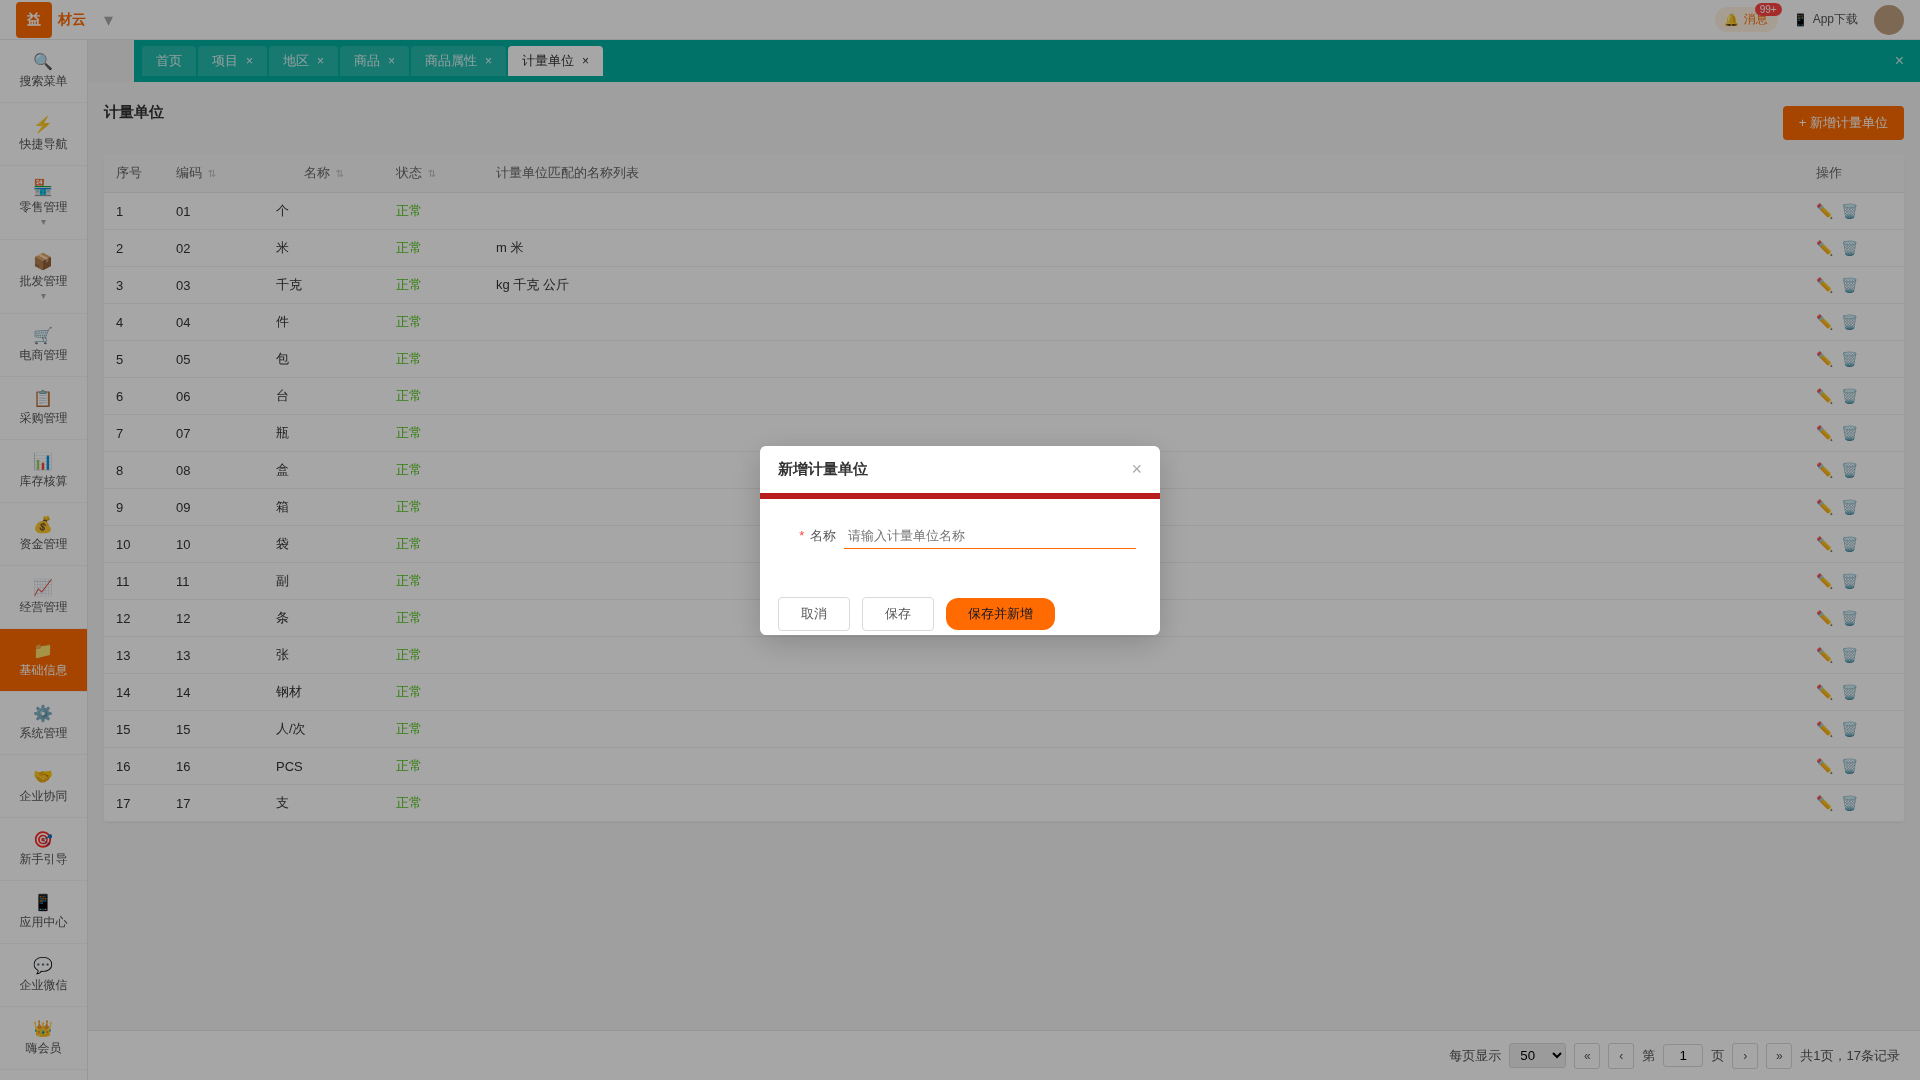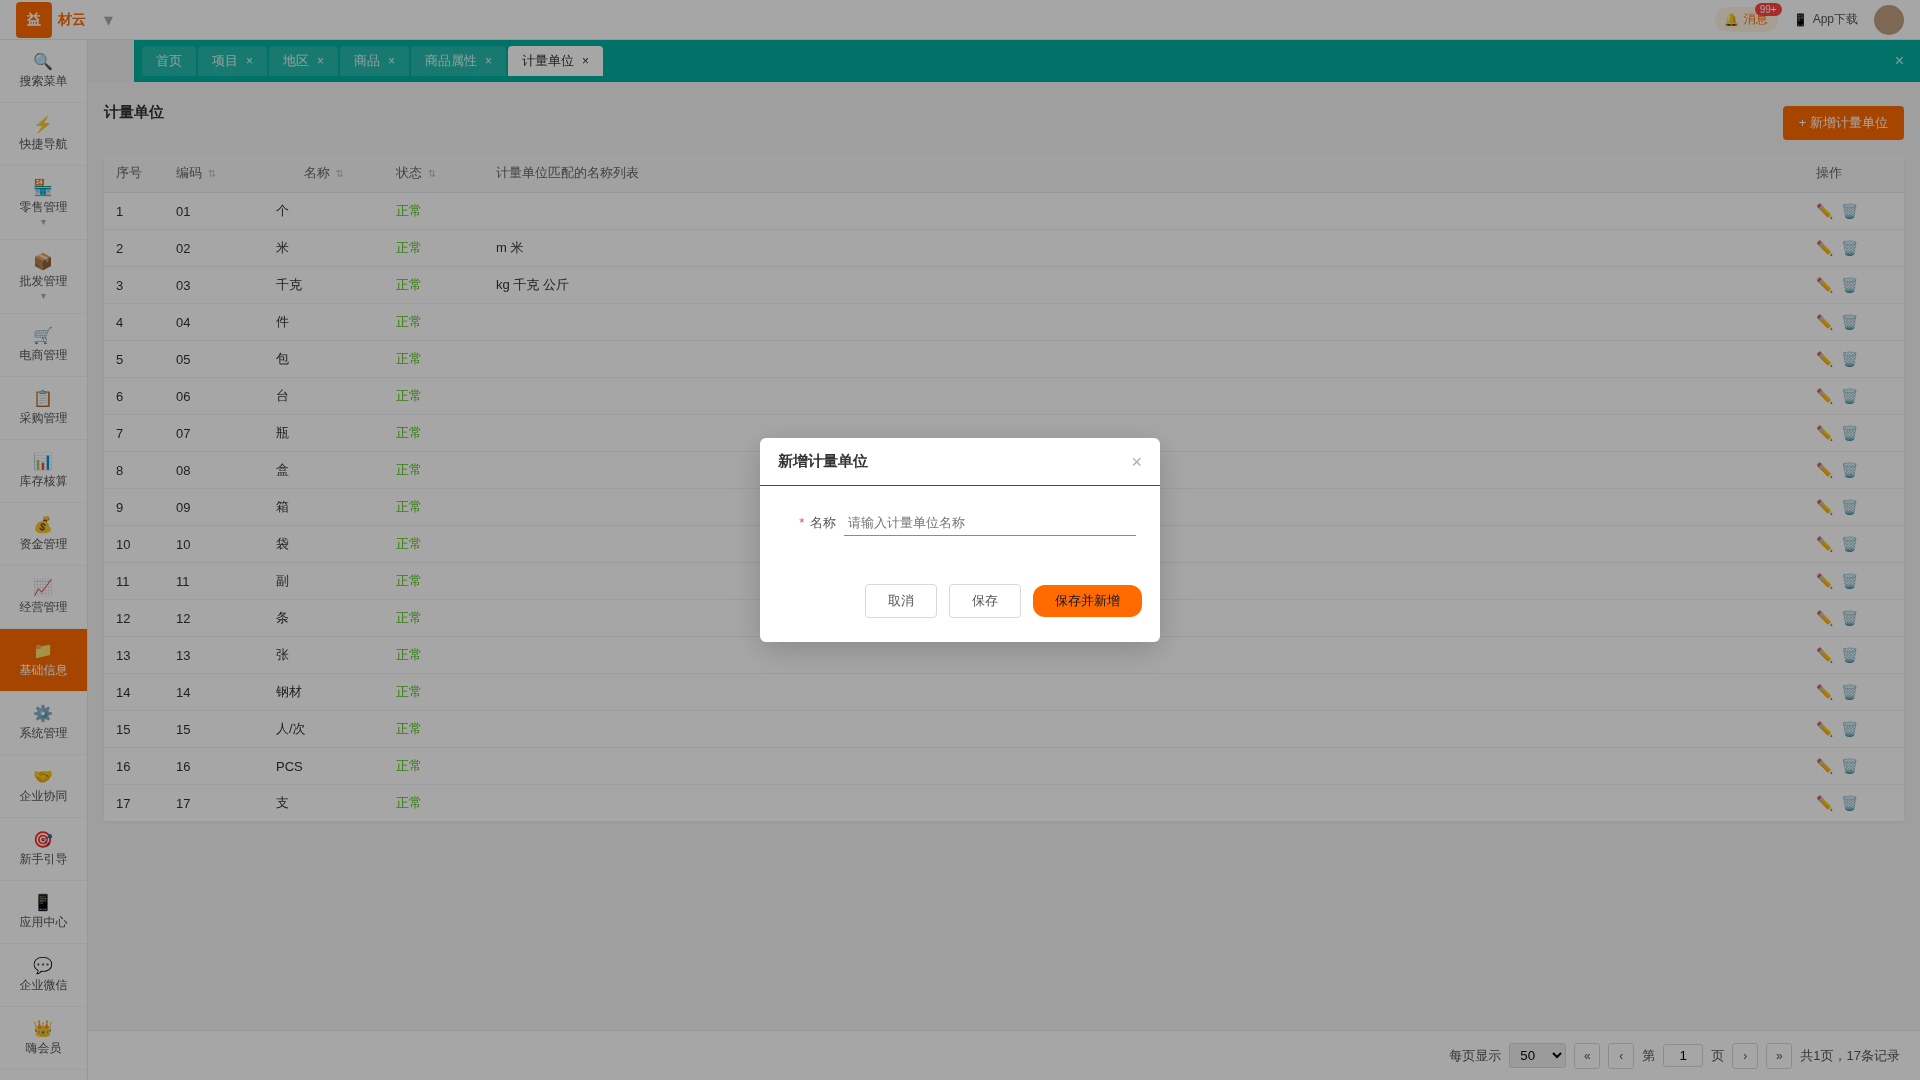--- a/index.html
+++ b/index.html
@@ -52,30 +52,30 @@
 
     
     .pagination { height: 50px; background: #fff; display: flex; align-items: center; justify-content: flex-end; padding: 0 20px; gap: 8px; border-top: 1px solid #e8e8e8; font-size: 13px; color: #555; }
     .pagination select { border: 1px solid #d9d9d9; padding: 3px 6px; border-radius: 3px; }
     .pagination-btn { width: 26px; height: 26px; display: flex; align-items: center; justify-content: center; border: 1px solid #d9d9d9; background: #fff; border-radius: 3px; cursor: pointer; font-size: 12px; }
     .page-input { width: 40px; border: 1px solid #d9d9d9; text-align: center; padding: 3px; border-radius: 3px; }
 
     
     .modal-overlay { position: fixed; top: 0; left: 0; width: 1920px; height: 1080px; background: rgba(0,0,0,0.35); display: flex; align-items: center; justify-content: center; z-index: 1000; }
     .modal { background: #fff; border-radius: 6px; width: 400px; box-shadow: 0 8px 32px rgba(0,0,0,0.18); overflow: hidden; }
-    .modal-header { display: flex; align-items: center; justify-content: space-between; padding: 14px 18px; border-bottom: 1px solid #b91c1c; }
+    .modal-header { display: flex; align-items: center; justify-content: space-between; padding: 14px 18px; border-bottom: 6px solid #b91c1c; }
     .modal-title { font-size: 15px; font-weight: bold; color: #333; }
     .modal-close { cursor: pointer; color: #aaa; font-size: 18px; line-height: 1; }
     .modal-body { padding: 24px 24px 16px; }
     .form-row { display: flex; align-items: center; margin-bottom: 18px; }
     .form-label { width: 60px; text-align: right; font-size: 13px; color: #555; padding-right: 8px; }
     .form-required { color: #ff4444; margin-right: 2px; }
     .form-input { flex: 1; border: none; border-bottom: 1px solid #d9d9d9; padding: 5px 4px; font-size: 13px; outline: none; color: #333; }
     .form-input.active-input { border-bottom: 1.5px solid #ff6b00; }
-    .modal-footer { display: flex; align-items: center; justify-content: flex-end; gap: 12px; padding: 14px 18px 24px; }
+    .modal-footer { display: flex; align-items: center; justify-content: flex-start; gap: 12px; padding: 14px 18px 4px; }
     .btn-cancel { padding: 7px 22px; border: 1px solid #d9d9d9; background: #fff; border-radius: 4px; cursor: pointer; font-size: 13px; color: #555; }
     .btn-save { padding: 7px 22px; border: 1px solid #d9d9d9; background: #fff; border-radius: 4px; cursor: pointer; font-size: 13px; color: #555; }
     .btn-save-new { padding: 7px 22px; border: none; background: #ff6b00; color: #0f172a; border-radius: 12px; cursor: pointer; font-size: 13px; }
 
     .col-seq { width: 60px; }
     .col-code { width: 100px; }
     .col-name { width: 120px; text-align: center; }
     .col-status { width: 100px; }
     .col-action { width: 100px; }
 

